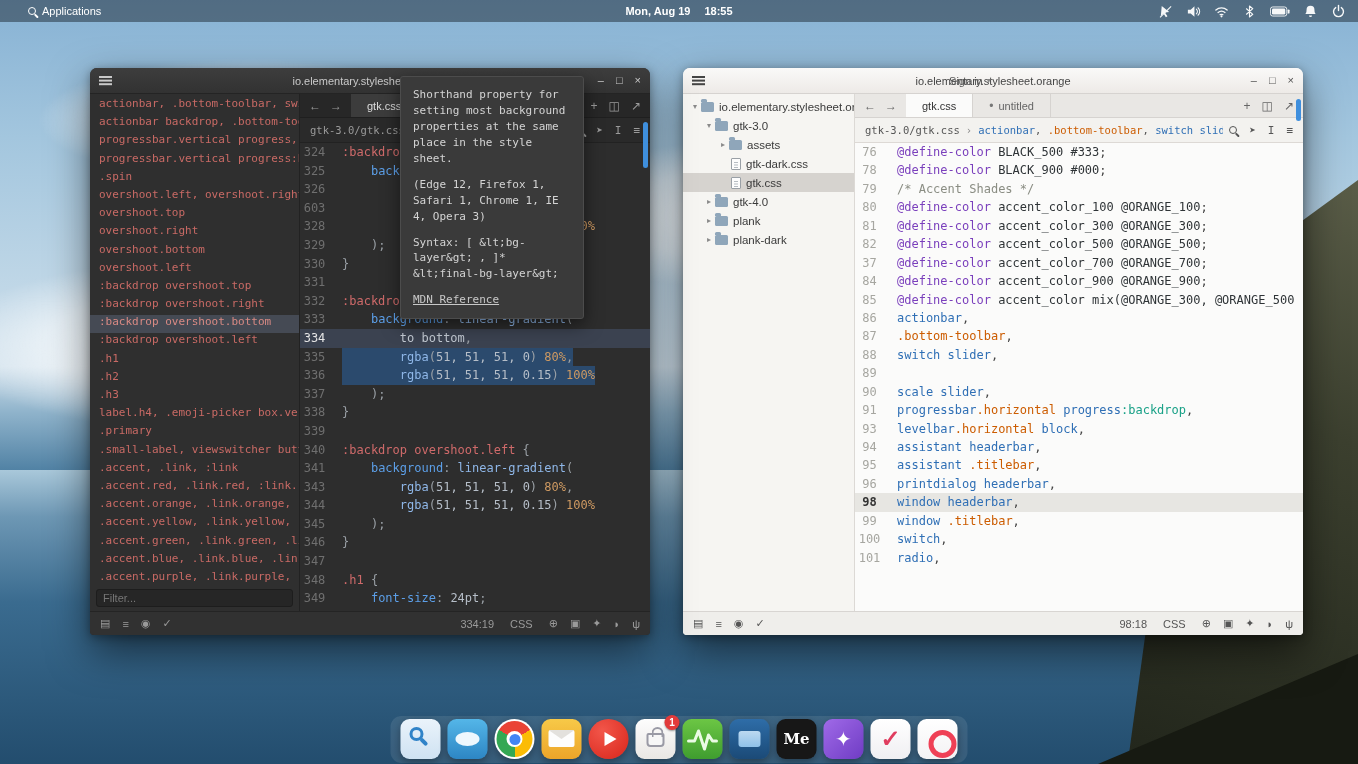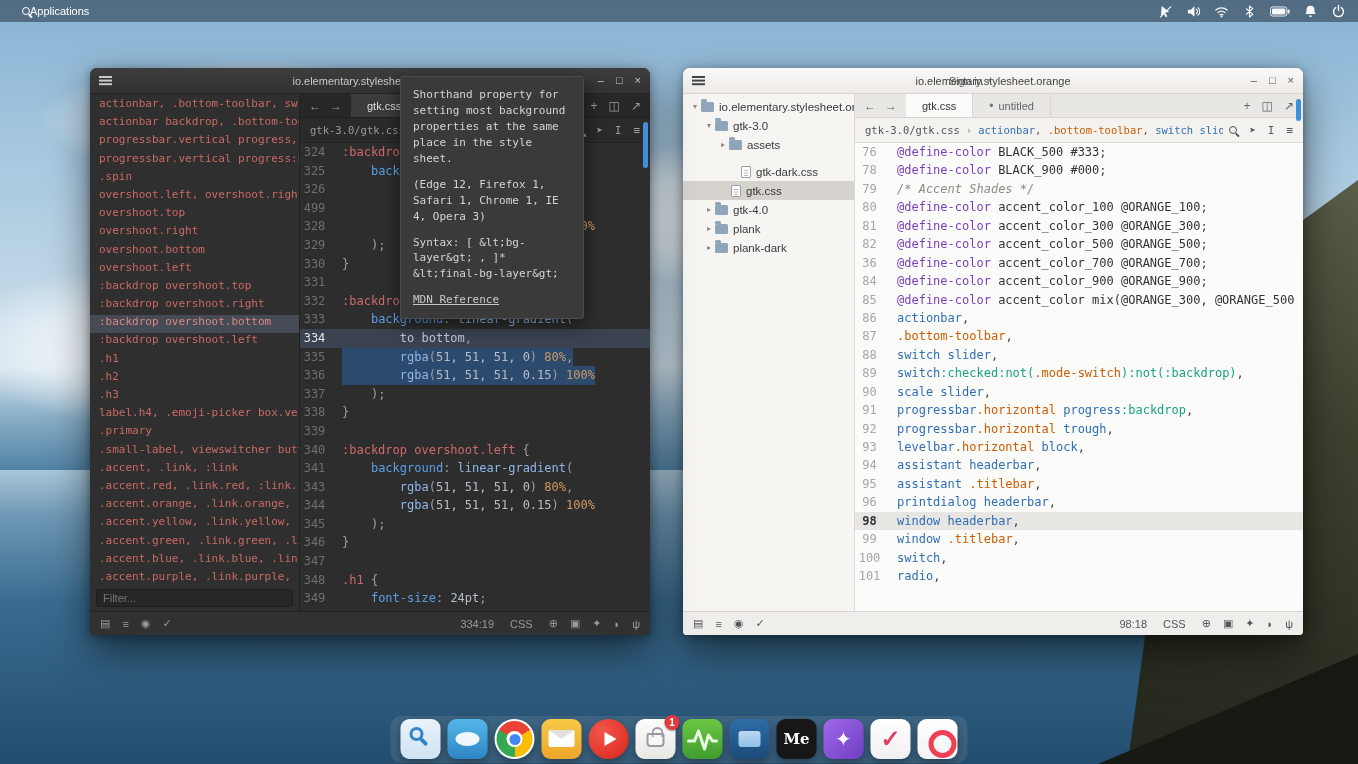--- a/index.html
+++ b/index.html
@@ -25,21 +25,21 @@
   .cliff1 { position:absolute; right:0; top:180px; width:320px; height:584px;
     clip-path:polygon(100% 0,60% 16%,46% 44%,34% 76%,28% 100%,100% 100%);
     background:linear-gradient(200deg,#5a5d48 0%,#3c402f 38%,#20241a 100%); }
   .cliff2 { position:absolute; right:0; bottom:0; width:260px; height:110px;
     clip-path:polygon(100% 0,0 100%,100% 100%); background:#171a12; }
 
   
   .panel { position:absolute; top:0; left:0; right:0; height:22px; z-index:40;
     background:rgba(8,12,20,.42); color:#fff; display:flex; align-items:center;
     font-size:11px; }
-  .panel-left { display:flex; align-items:center; padding:0 22px; height:100%; }
+  .panel-left { display:flex; align-items:center; gap:6px; padding:0 28px; height:100%; }
   .panel-center { position:absolute; left:0; right:0; text-align:center; font-weight:bold; pointer-events:none; }
   .panel-center span { pointer-events:auto; }
   .panel-right { margin-left:auto; display:flex; align-items:center; gap:13px; padding:0 12px; height:100%; }
   .panel-right .ind { display:flex; align-items:center; opacity:.95; }
   .i-search { width:8px; height:8px; border:1.5px solid currentColor; border-radius:50%; position:relative; display:inline-block; }
   .i-search::after { content:""; position:absolute; width:5px; height:1.5px; background:currentColor; border-radius:1px; transform:rotate(45deg); right:-4px; bottom:-2px; }
   .clock-gap { display:inline-block; width:14px; }
 
   
   .window { position:absolute; border-radius:7px 7px 4px 4px; overflow:hidden;
@@ -117,21 +117,21 @@
   .dk .fn   { color:#8fb7e8; }
   .dk .kw   { color:#c2c9d2; }
   .dk .num  { color:#b6bec8; }
   .dk .pct  { color:#cf9a62; }
   .dk .pun  { color:#9aa0a6; }
   .dk .pln  { color:#c8c8c8; }
   
   .lt .def { color:#7a3fbc; }
   .lt .pln { color:#2f3437; }
   .lt .val { color:#2f3437; }
-  .lt .com { color:#8a8d83; font-style:italic; }
+  .lt .com { color:#8a8d83; }
   .lt .el  { color:#2f6fb5; }
   .lt .cls { color:#cc5c00; }
   .lt .pse { color:#19a187; }
   .lt .pun { color:#444; }
   .bc-segs .el { color:#2f6fb5; } .bc-segs .cls { color:#cc5c00; } .bc-segs .pun { color:#555; }
 
   .vscroll { position:absolute; width:5px; border-radius:3px; background:#3f8fdd; z-index:5; }
   .vs-left  { right:2px; top:28px; height:46px; }
   .vs-right { right:2px; top:5px;  height:22px; }
 
@@ -212,20 +212,23 @@
   <div class="cloud c4"></div>
   <div class="cliff1"></div>
   <div class="cliff2"></div>
 </div>
 
 <div class="panel">
   <div class="panel-left">
     <span class="i-search"></span>
     <span>Applications</span>
   </div>
+  <div class="panel-center">
+    <span>Mon, Aug 19</span><span class="clock-gap"></span><span>18:55</span>
+  </div>
   <div class="panel-right" id="panel-indicators">
       <span class="ind">
         <svg width="15" height="15" viewBox="0 0 16 16">
           <path d="M4 2l8 6.5-4.6.6 2.7 4-1.7 1-2.6-4.1L3 12.8z" fill="#fff"></path>
           <path d="M2.2 14.2L14 2.5" stroke="#fff" stroke-width="1.2"></path>
         </svg>
       </span>
       <span class="ind">
         <svg width="15" height="15" viewBox="0 0 16 16">
           <path d="M2 6h3l4-3.5v11L5 10H2z" fill="#fff"></path>
@@ -339,21 +342,21 @@
           <span>➤</span>
           <span>I</span>
           <span>≡</span>
         </div>
       </div>
 
       <div class="code dk" id="lw-code">
           <div class="row"><span class="ln">324</span><span class="ct"><span class="sel">:backdrop overshoot.right</span><span class="pun"> {</span></span></div>
           <div class="row"><span class="ln">325</span><span class="ct"><span class="pln">    </span><span class="prop">background</span><span class="pun">: </span><span class="fn">linear-gradient</span><span class="pun">(</span></span></div>
           <div class="row"><span class="ln">326</span><span class="ct"><span class="pln">        </span><span class="kw">to right</span><span class="pun">,</span></span></div>
-          <div class="row"><span class="ln">499</span><span class="ct"><span class="pln">        </span><span class="fn">rgba</span><span class="pun">(</span><span class="num">51, 51, 51, 0</span><span class="pun">) </span><span class="pct">80%</span><span class="pun">,</span></span></div>
+          <div class="row"><span class="ln">603</span><span class="ct"><span class="pln">        </span><span class="fn">rgba</span><span class="pun">(</span><span class="num">51, 51, 51, 0</span><span class="pun">) </span><span class="pct">80%</span><span class="pun">,</span></span></div>
           <div class="row"><span class="ln">328</span><span class="ct"><span class="pln">        </span><span class="fn">rgba</span><span class="pun">(</span><span class="num">51, 51, 51, 0.15</span><span class="pun">) </span><span class="pct">100%</span></span></div>
           <div class="row"><span class="ln">329</span><span class="ct"><span class="pln">    </span><span class="pun">);</span></span></div>
           <div class="row"><span class="ln">330</span><span class="ct"><span class="pun">}</span></span></div>
           <div class="row"><span class="ln">331</span><span class="ct"></span></div>
           <div class="row"><span class="ln">332</span><span class="ct"><span class="sel">:backdrop overshoot.bottom</span><span class="pun"> {</span></span></div>
           <div class="row"><span class="ln">333</span><span class="ct"><span class="pln">    </span><span class="prop">background</span><span class="pun">: </span><span class="fn">linear-gradient</span><span class="pun">(</span></span></div>
           <div class="row current"><span class="ln">334</span><span class="ct"><span class="pln">        </span><span class="kw">to bottom</span><span class="pun">,</span></span></div>
           <div class="row"><span class="ln">335</span><span class="ct selbg"><span class="pln">        </span><span class="fn">rgba</span><span class="pun">(</span><span class="num">51, 51, 51, 0</span><span class="pun">) </span><span class="pct">80%</span><span class="pun">,</span></span></div>
           <div class="row"><span class="ln">336</span><span class="ct selbg"><span class="pln">        </span><span class="fn">rgba</span><span class="pun">(</span><span class="num">51, 51, 51, 0.15</span><span class="pun">) </span><span class="pct">100%</span></span></div>
           <div class="row"><span class="ln">337</span><span class="ct"><span class="pln">    </span><span class="pun">);</span></span></div>
@@ -427,21 +430,21 @@
         <div class="tree-row" style="padding-left: 20px;">
           <span class="caret">▾</span>
           <span class="fico folder"></span>
           <span>gtk-3.0</span>
         </div>
         <div class="tree-row" style="padding-left: 34px;">
           <span class="caret">▸</span>
           <span class="fico folder"></span>
           <span>assets</span>
         </div>
-        <div class="tree-row" style="padding-left: 44px; margin-top: 8px;">
+        <div class="tree-row" style="padding-left: 34px;">
           <span class="caret"></span>
           <span class="fico file"></span>
           <span>gtk-dark.css</span>
         </div>
         <div class="tree-row selected" style="padding-left: 34px;">
           <span class="caret"></span>
           <span class="fico file"></span>
           <span>gtk.css</span>
         </div>
         <div class="tree-row" style="padding-left: 20px;">
@@ -495,30 +498,29 @@
         </div>
       </div>
 
       <div class="code lt" id="rw-code">
           <div class="row"><span class="ln">76</span><span class="ct"><span class="def">@define-color</span><span class="pln"> BLACK_500 </span><span class="val">#333</span><span class="pun">;</span></span></div>
           <div class="row"><span class="ln">78</span><span class="ct"><span class="def">@define-color</span><span class="pln"> BLACK_900 </span><span class="val">#000</span><span class="pun">;</span></span></div>
           <div class="row"><span class="ln">79</span><span class="ct"><span class="com">/* Accent Shades */</span></span></div>
           <div class="row"><span class="ln">80</span><span class="ct"><span class="def">@define-color</span><span class="pln"> accent_color_100 @ORANGE_100</span><span class="pun">;</span></span></div>
           <div class="row"><span class="ln">81</span><span class="ct"><span class="def">@define-color</span><span class="pln"> accent_color_300 @ORANGE_300</span><span class="pun">;</span></span></div>
           <div class="row"><span class="ln">82</span><span class="ct"><span class="def">@define-color</span><span class="pln"> accent_color_500 @ORANGE_500</span><span class="pun">;</span></span></div>
-          <div class="row"><span class="ln">36</span><span class="ct"><span class="def">@define-color</span><span class="pln"> accent_color_700 @ORANGE_700</span><span class="pun">;</span></span></div>
+          <div class="row"><span class="ln">37</span><span class="ct"><span class="def">@define-color</span><span class="pln"> accent_color_700 @ORANGE_700</span><span class="pun">;</span></span></div>
           <div class="row"><span class="ln">84</span><span class="ct"><span class="def">@define-color</span><span class="pln"> accent_color_900 @ORANGE_900</span><span class="pun">;</span></span></div>
           <div class="row"><span class="ln">85</span><span class="ct"><span class="def">@define-color</span><span class="pln"> accent_color mix(</span><span class="pln">@ORANGE_300, @ORANGE_500</span></span></div>
           <div class="row"><span class="ln">86</span><span class="ct"><span class="el">actionbar</span><span class="pun">,</span></span></div>
           <div class="row"><span class="ln">87</span><span class="ct"><span class="cls">.bottom-toolbar</span><span class="pun">,</span></span></div>
           <div class="row"><span class="ln">88</span><span class="ct"><span class="el">switch slider</span><span class="pun">,</span></span></div>
-          <div class="row"><span class="ln">89</span><span class="ct"><span class="el">switch</span><span class="pse">:checked:not(</span><span class="cls">.mode-switch</span><span class="pse">):not(:backdrop)</span><span class="pun">,</span></span></div>
+          <div class="row"><span class="ln">89</span></div>
           <div class="row"><span class="ln">90</span><span class="ct"><span class="el">scale slider</span><span class="pun">,</span></span></div>
           <div class="row"><span class="ln">91</span><span class="ct"><span class="el">progressbar</span><span class="cls">.horizontal</span><span class="el"> progress</span><span class="pse">:backdrop</span><span class="pun">,</span></span></div>
-          <div class="row"><span class="ln">92</span><span class="ct"><span class="el">progressbar</span><span class="cls">.horizontal</span><span class="el"> trough</span><span class="pun">,</span></span></div>
           <div class="row"><span class="ln">93</span><span class="ct"><span class="el">levelbar</span><span class="cls">.horizontal</span><span class="el"> block</span><span class="pun">,</span></span></div>
           <div class="row"><span class="ln">94</span><span class="ct"><span class="el">assistant headerbar</span><span class="pun">,</span></span></div>
           <div class="row"><span class="ln">95</span><span class="ct"><span class="el">assistant </span><span class="cls">.titlebar</span><span class="pun">,</span></span></div>
           <div class="row"><span class="ln">96</span><span class="ct"><span class="el">printdialog headerbar</span><span class="pun">,</span></span></div>
           <div class="row current"><span class="ln">98</span><span class="ct"><span class="el">window headerbar</span><span class="pun">,</span></span></div>
           <div class="row"><span class="ln">99</span><span class="ct"><span class="el">window </span><span class="cls">.titlebar</span><span class="pun">,</span></span></div>
           <div class="row"><span class="ln">100</span><span class="ct"><span class="el">switch</span><span class="pun">,</span></span></div>
           <div class="row"><span class="ln">101</span><span class="ct"><span class="el">radio</span><span class="pun">,</span></span></div>
         </div>
       <div class="vscroll vs-right"></div>

